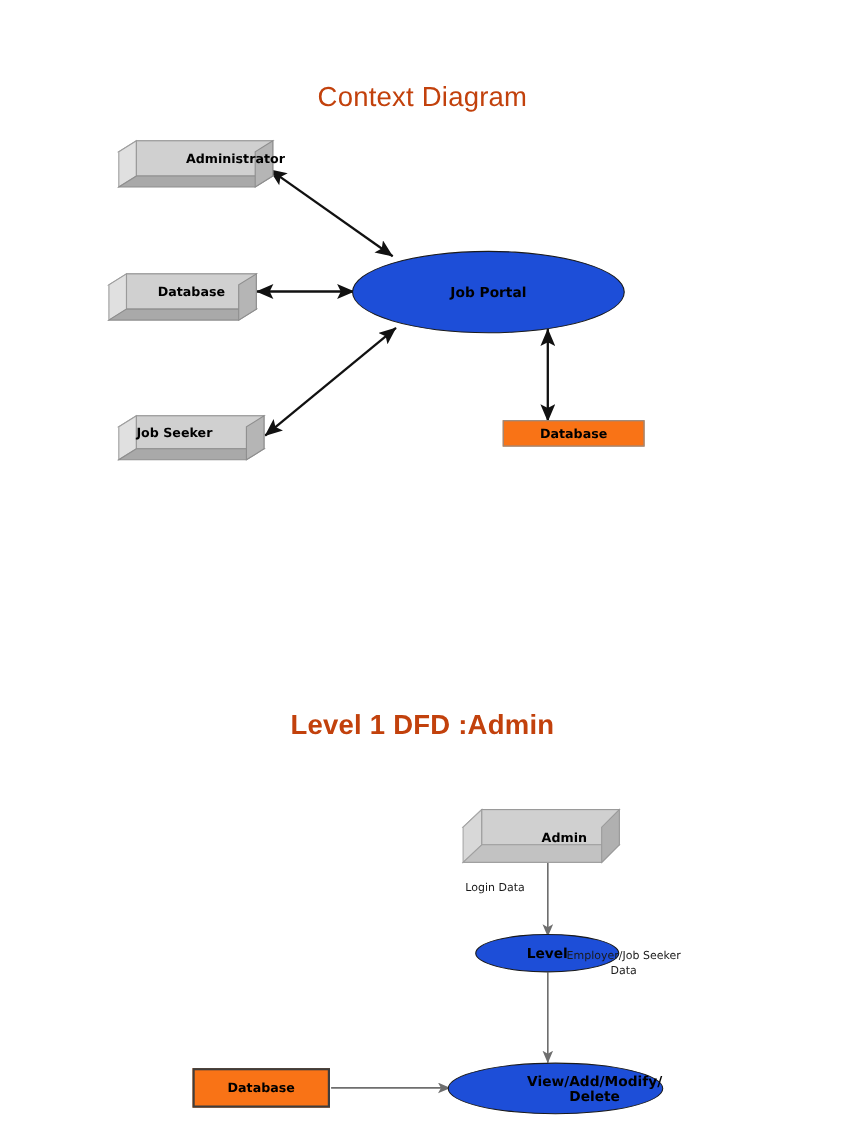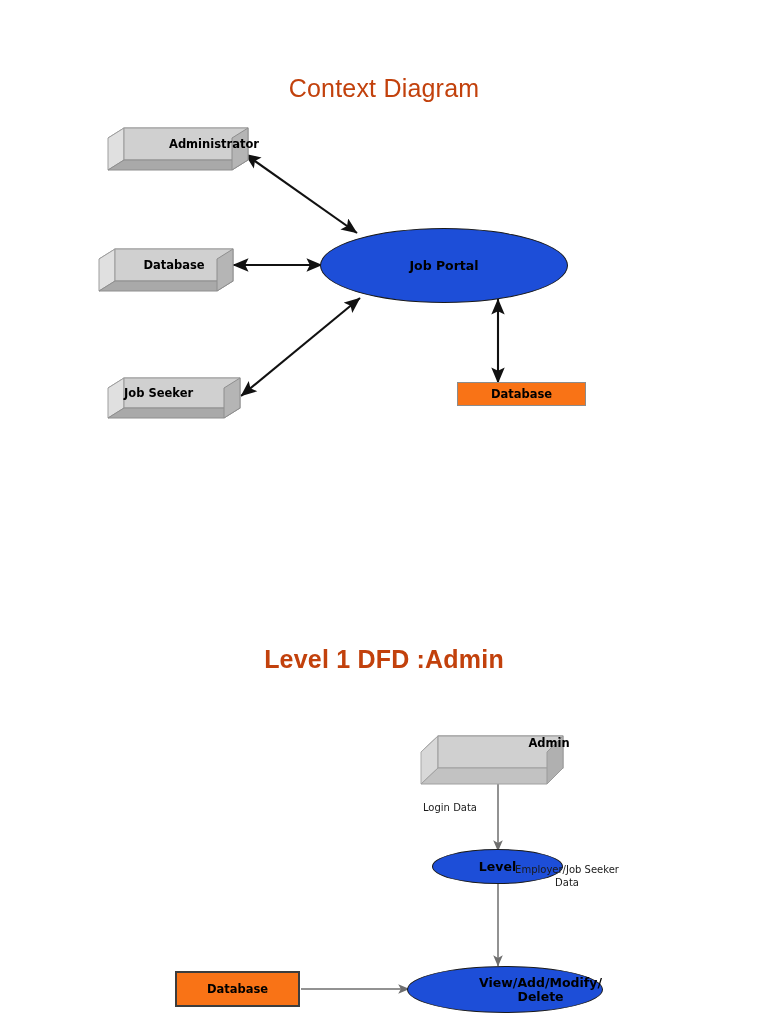--- a/index.html
+++ b/index.html
@@ -201,21 +201,21 @@
 
   <svg class="layer" viewBox="0 0 768 1024">
     <g>
       <polygon points="421,752 438,736 563,736 547,752" fill="#9d9d9d" stroke="#8e8e8e" stroke-width="1"></polygon>
       <polygon points="421,752 421,784 438,768 438,736" fill="#d8d8d8" stroke="#a8a8a8" stroke-width="1"></polygon>
       <rect x="438" y="736" width="125" height="32" fill="#d0d0d0" stroke="#9a9a9a" stroke-width="1"></rect>
       <polygon points="421,784 547,784 563,768 438,768" fill="#c2c2c2" stroke="#a0a0a0" stroke-width="1"></polygon>
       <polygon points="547,784 547,752 563,736 563,768" fill="#b0b0b0" stroke="#9a9a9a" stroke-width="1"></polygon>
     </g>
   </svg>
-  <div style="position:absolute;left:438px;top:736px;width:150px;height:32px;display:flex;align-items:flex-start;justify-content:center;padding-left:36px;">
+  <div style="position:absolute;left:438px;top:736px;width:150px;height:32px;display:flex;align-items:flex-end;justify-content:center;">
     <span style="font-size:11.5px;font-weight:bold;color:#000;">Admin</span>
   </div>
 
   <div class="flow-label" id="label-login-data">Login Data</div>
 
   <div class="process" id="proc-login">
     <span class="label">Level</span>
   </div>
 
   <div class="flow-label" id="label-emp-js-data">Employer/Job Seeker

